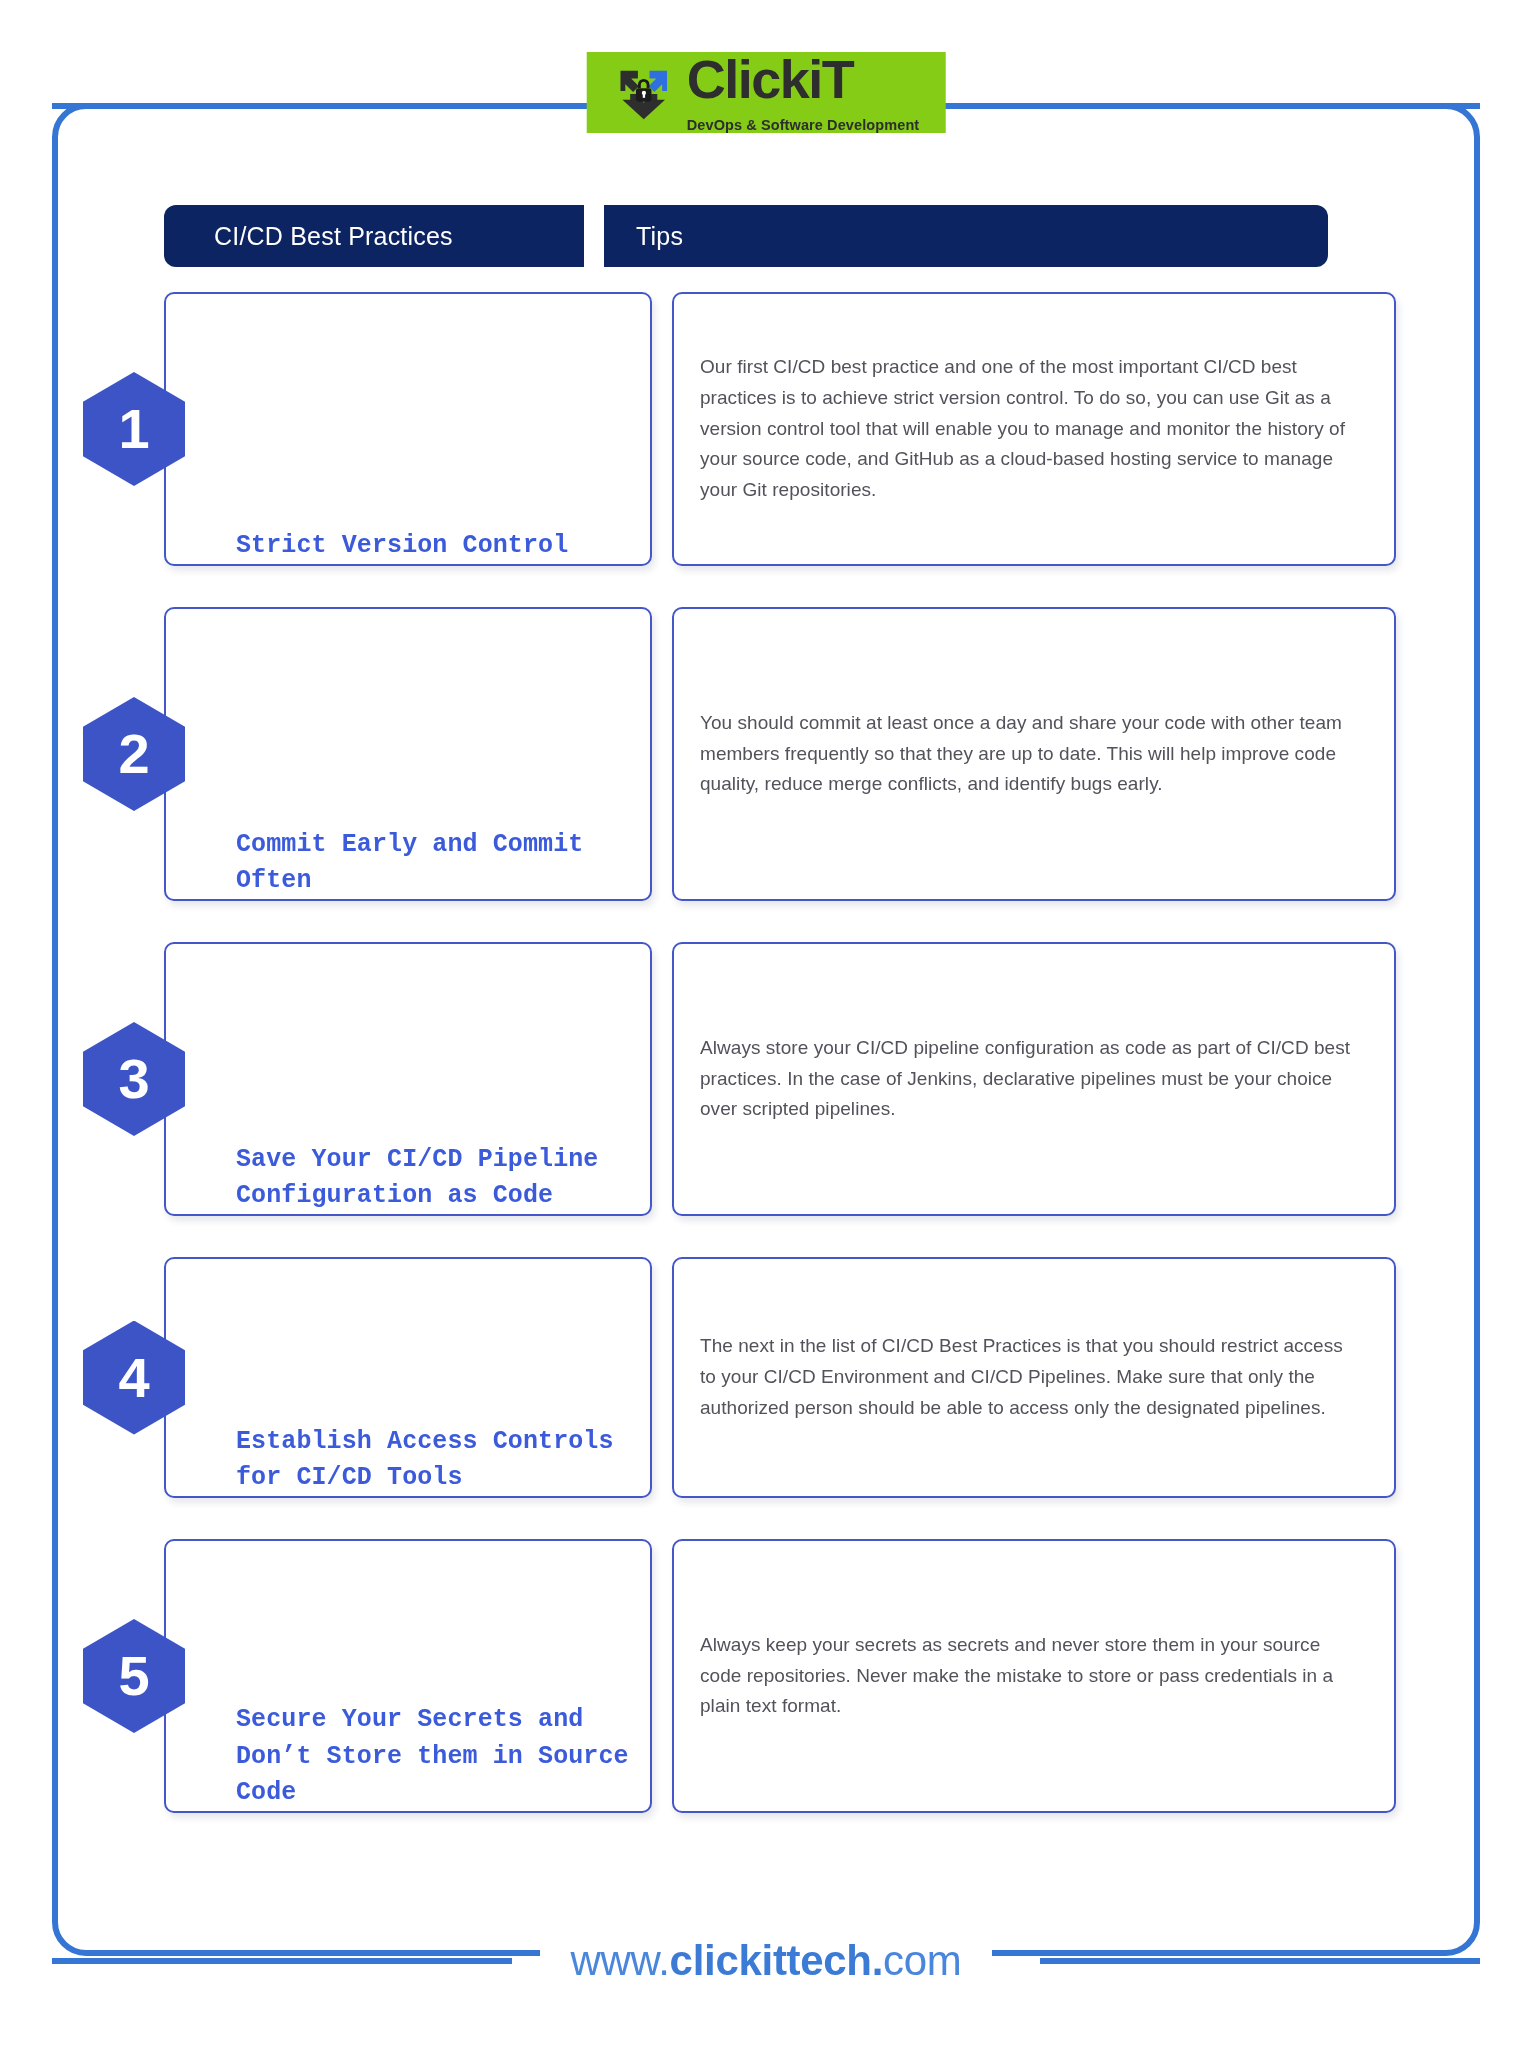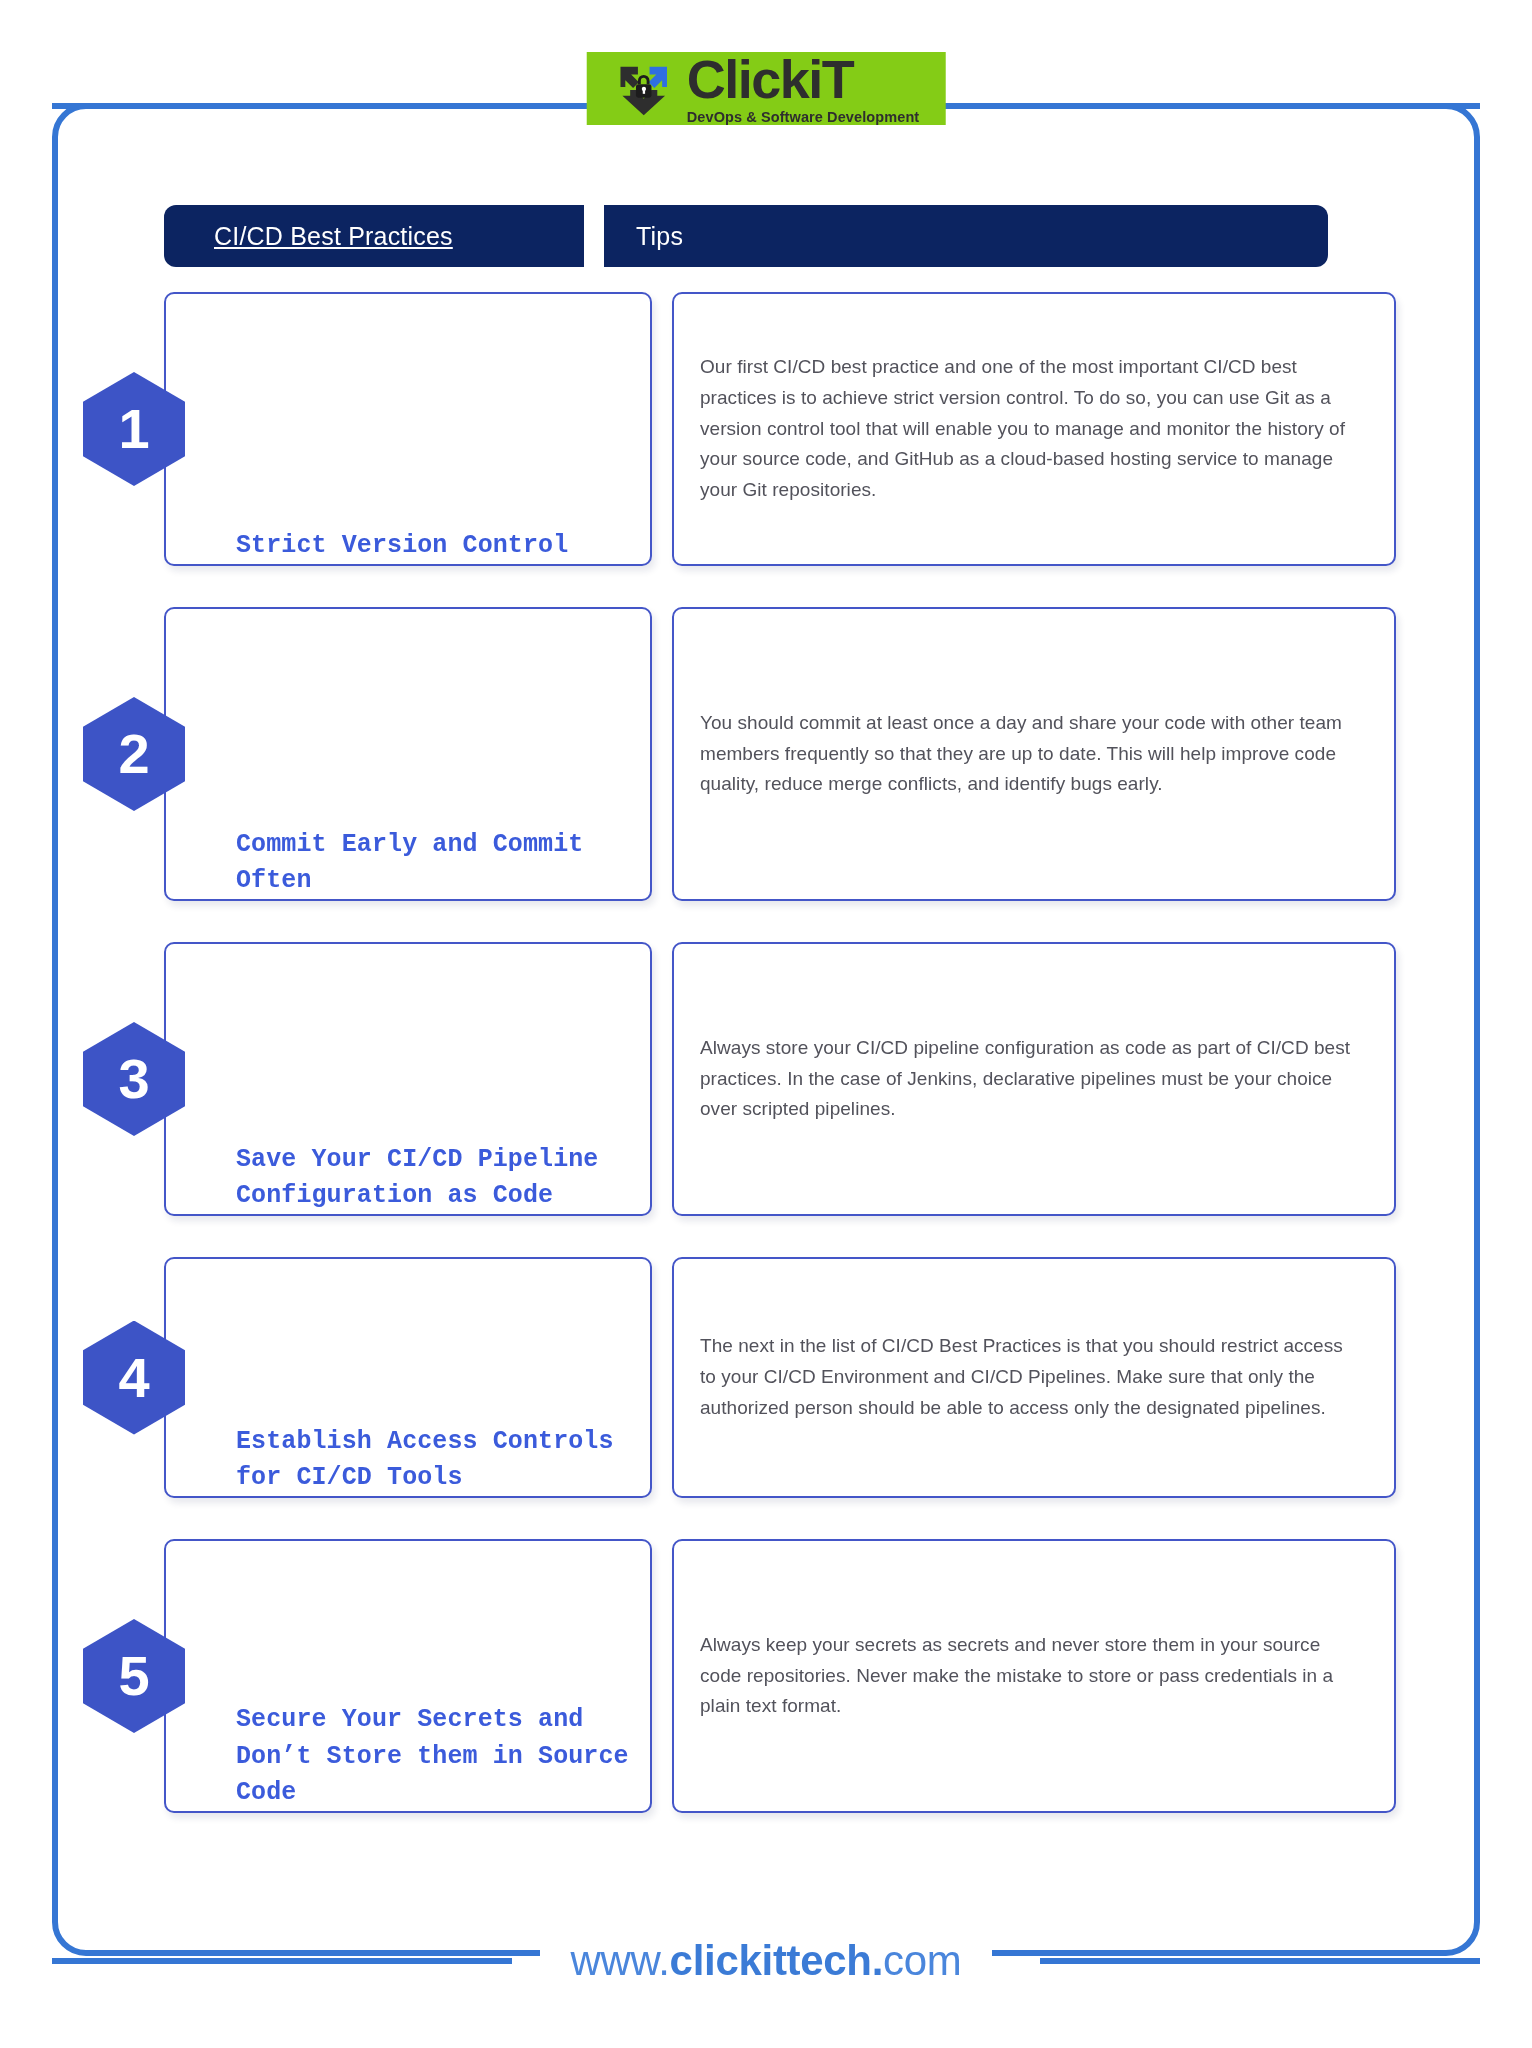--- a/index.html
+++ b/index.html
@@ -58,21 +58,21 @@
     font-weight: bold;
     color: #2e2e2e;
     letter-spacing: -1.5px;
     line-height: 1;
   }
   .logo-tagline {
     font-size: 14.5px;
     font-weight: bold;
     color: #2e2e2e;
     letter-spacing: 0.1px;
-    margin-top: 4px;
+    margin-top: 12px;
     align-self: flex-end;
   }
 
   
   .col-headers {
     position: absolute;
     left: 164px;
     top: 205px;
     width: 1232px;
     height: 62px;
@@ -86,21 +86,20 @@
     display: flex;
     align-items: center;
     font-size: 25px;
     font-weight: normal;
     letter-spacing: 0.2px;
     padding-left: 50px;
   }
   .col-pill.practices {
     width: 420px;
     border-radius: 12px 0 0 12px;
-    text-decoration: underline;
   }
   .col-pill.tips {
     width: 724px;
     border-radius: 0 12px 12px 0;
     padding-left: 32px;
   }
 
   
   .rows {
     position: absolute;

